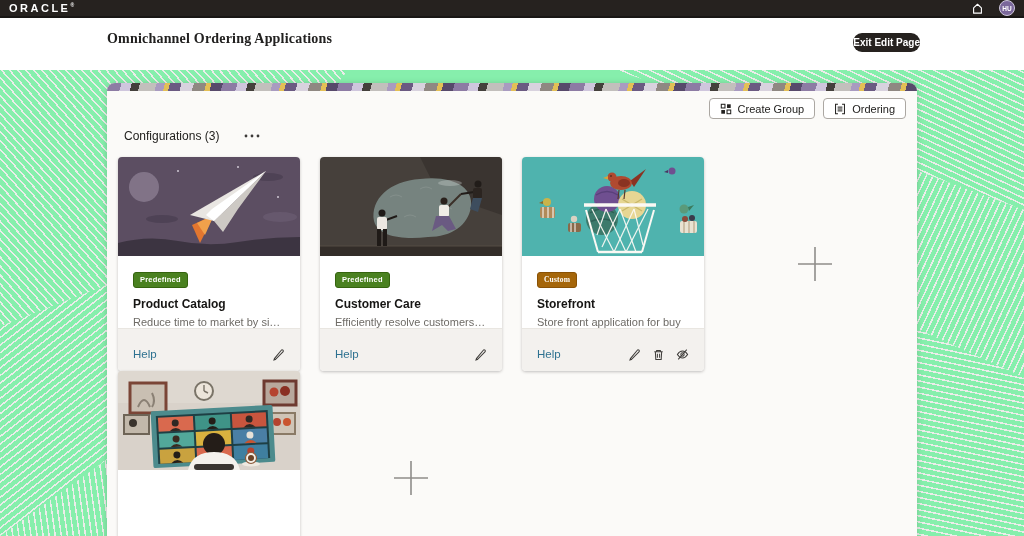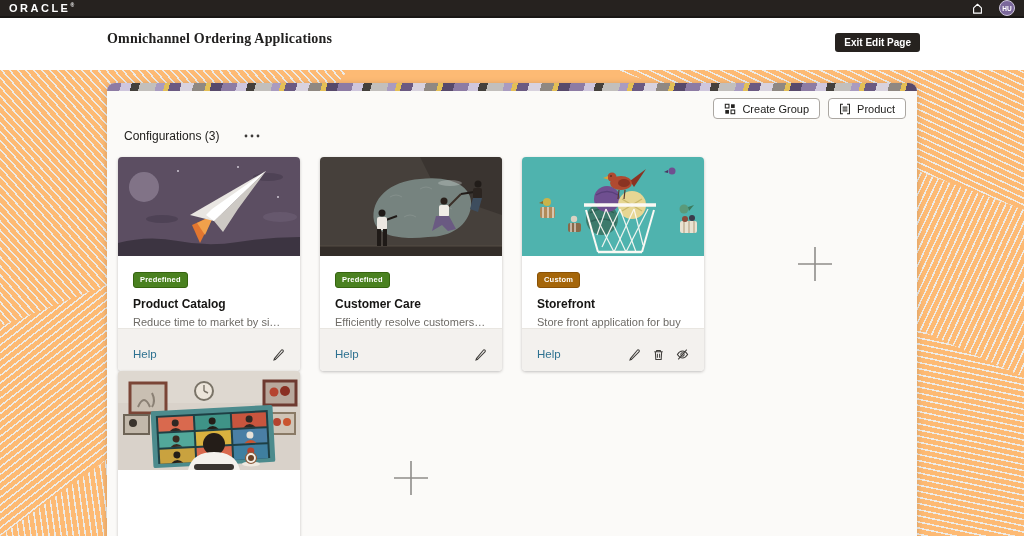--- a/index.html
+++ b/index.html
@@ -16,25 +16,25 @@
   .avatar { width:16px; height:16px; border-radius:50%; background:var(--avatar_bg,#7b689b);
             color:#fff; font-size:6.5px; font-weight:bold; display:flex; align-items:center;
             justify-content:center; border:1px solid #cfc8dd; cursor:pointer; }
 
   
   .header { height:52px; background:#fff; position:relative; }
   .page-title { position:absolute; left:107px; top:13px;
                 font-family:"Liberation Serif", serif; font-size:14px; font-weight:600;
                 color:#227; color:#222120; letter-spacing:.2px; }
   .exit-btn { position:absolute; right:104px; top:15px; background:var(--exit_button_bg,#26221f);
-              color:#fff; font-size:10px; font-weight:bold; padding:4px 9px; border:none;
-              border-radius:3px; cursor:pointer; }
+              color:#fff; font-size:10px; font-weight:bold; padding:4px 0; border:none;
+              border-radius:9px; cursor:pointer; }
 
   
-  .main { position:relative; height:466px; background:#fdba74; overflow:hidden; }
+  .main { position:relative; height:466px; background:#86efac; overflow:hidden; }
   .bg-pattern { position:absolute; inset:0; }
   .patch { position:absolute; inset:0; }
   .p1 { background:repeating-linear-gradient( 48deg,#ececea 0 1.5px,transparent 1.5px 6px);
         clip-path:polygon(0 0,34% 0,20% 38%,0 55%); }
   .p2 { background:repeating-linear-gradient(-38deg,#ececea 0 1.5px,transparent 1.5px 6px);
         clip-path:polygon(0 55%,20% 38%,14% 78%,0 100%); }
   .p3 { background:repeating-linear-gradient( 82deg,#ececea 0 1.5px,transparent 1.5px 6px);
         clip-path:polygon(0 100%,14% 78%,30% 100%); }
   .p4 { background:repeating-linear-gradient( 25deg,#ececea 0 1.5px,transparent 1.5px 6px);
         clip-path:polygon(60% 0,100% 0,100% 30%,80% 14%); }
@@ -71,21 +71,21 @@
 
   .card { width:182px; height:214px; background:#fff; border-radius:4px; overflow:hidden;
           box-shadow:0 1px 3px rgba(22,21,19,.25); display:flex; flex-direction:column;
           cursor:pointer; }
   .card-img { height:99px; flex:none; }
   .card-img svg { display:block; }
   .card-body { padding:12px 15px 0; flex:1; }
   .badge { display:inline-block; font-size:7.5px; font-weight:bold; color:#fff;
            padding:2px 6px 2.5px; border-radius:3px; letter-spacing:.2px; }
   .badge.predefined { background:var(--badge_predefined,#4a8120); border:1px solid #35640f; }
-  .badge.custom     { background:var(--badge_custom,#a5660a);     border:1px solid #8a5205; }
+  .badge.custom     { background:var(--badge_custom,#a5660a);     border:1px solid #8a5205;font-family:Liberation Serif, serif; }
   .card-title { font-size:12px; font-weight:bold; color:#161513; margin:9px 0 5px; }
   .card-desc { font-size:11px; color:#6e6b66; white-space:nowrap; overflow:hidden;
                text-overflow:ellipsis; }
   .card-footer { height:52px; flex:none; background:var(--card_footer_bg,#f3f1ee);
                  border-top:1px solid #e9e6e1; display:flex; align-items:center; padding:0 15px; }
   .help { color:var(--help_link,#2d7190); font-size:11.5px; text-decoration:none; }
   .footer-icons { margin-left:auto; display:flex; gap:11px; align-items:center; }
   .icon-btn { color:#3f3d3a; cursor:pointer; display:flex; }
 
   .empty-cell { display:flex; align-items:center; justify-content:center; height:214px; }
@@ -138,21 +138,21 @@
       </button>
       <button class="btn">
         <span>
           <svg width="12" height="12" viewBox="0 0 14 14" stroke="#22211f" fill="none" stroke-width="1.2">
             <path d="M4.6 1.5 H1.8 V12.5 H4.6 M9.4 1.5 H12.2 V12.5 H9.4"></path>
             <line x1="4.2" y1="4.8" x2="9.8" y2="4.8"></line>
               <line x1="4.2" y1="7" x2="9.8" y2="7"></line>
               <line x1="4.2" y1="9.2" x2="9.8" y2="9.2"></line>
           </svg>
           </span>
-        <span>Product</span>
+        <span>Ordering</span>
       </button>
     </div>
 
     <div class="section-head">
       <span class="section-title">Configurations (3)</span>
       <span class="overflow">
         <svg width="16" height="4" viewBox="0 0 16 4">
             <circle cx="2" cy="2" r="1.4" fill="#3c3a38"></circle>
             <circle cx="8" cy="2" r="1.4" fill="#3c3a38"></circle>
             <circle cx="14" cy="2" r="1.4" fill="#3c3a38"></circle>

